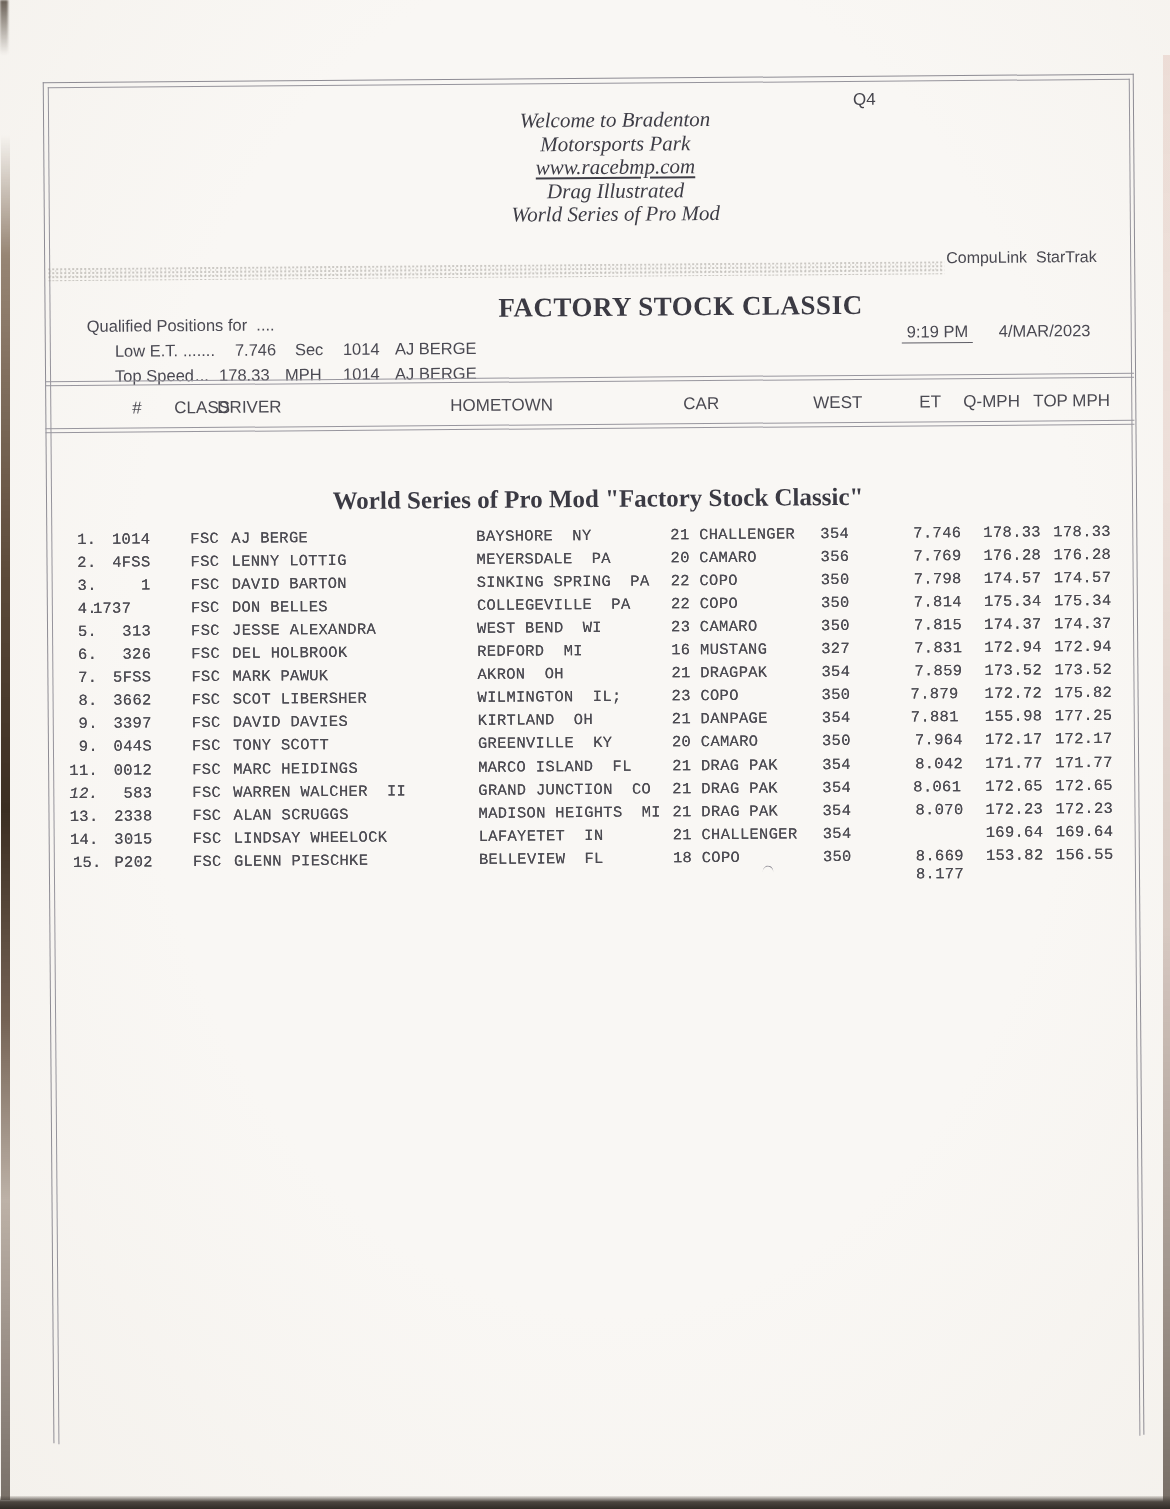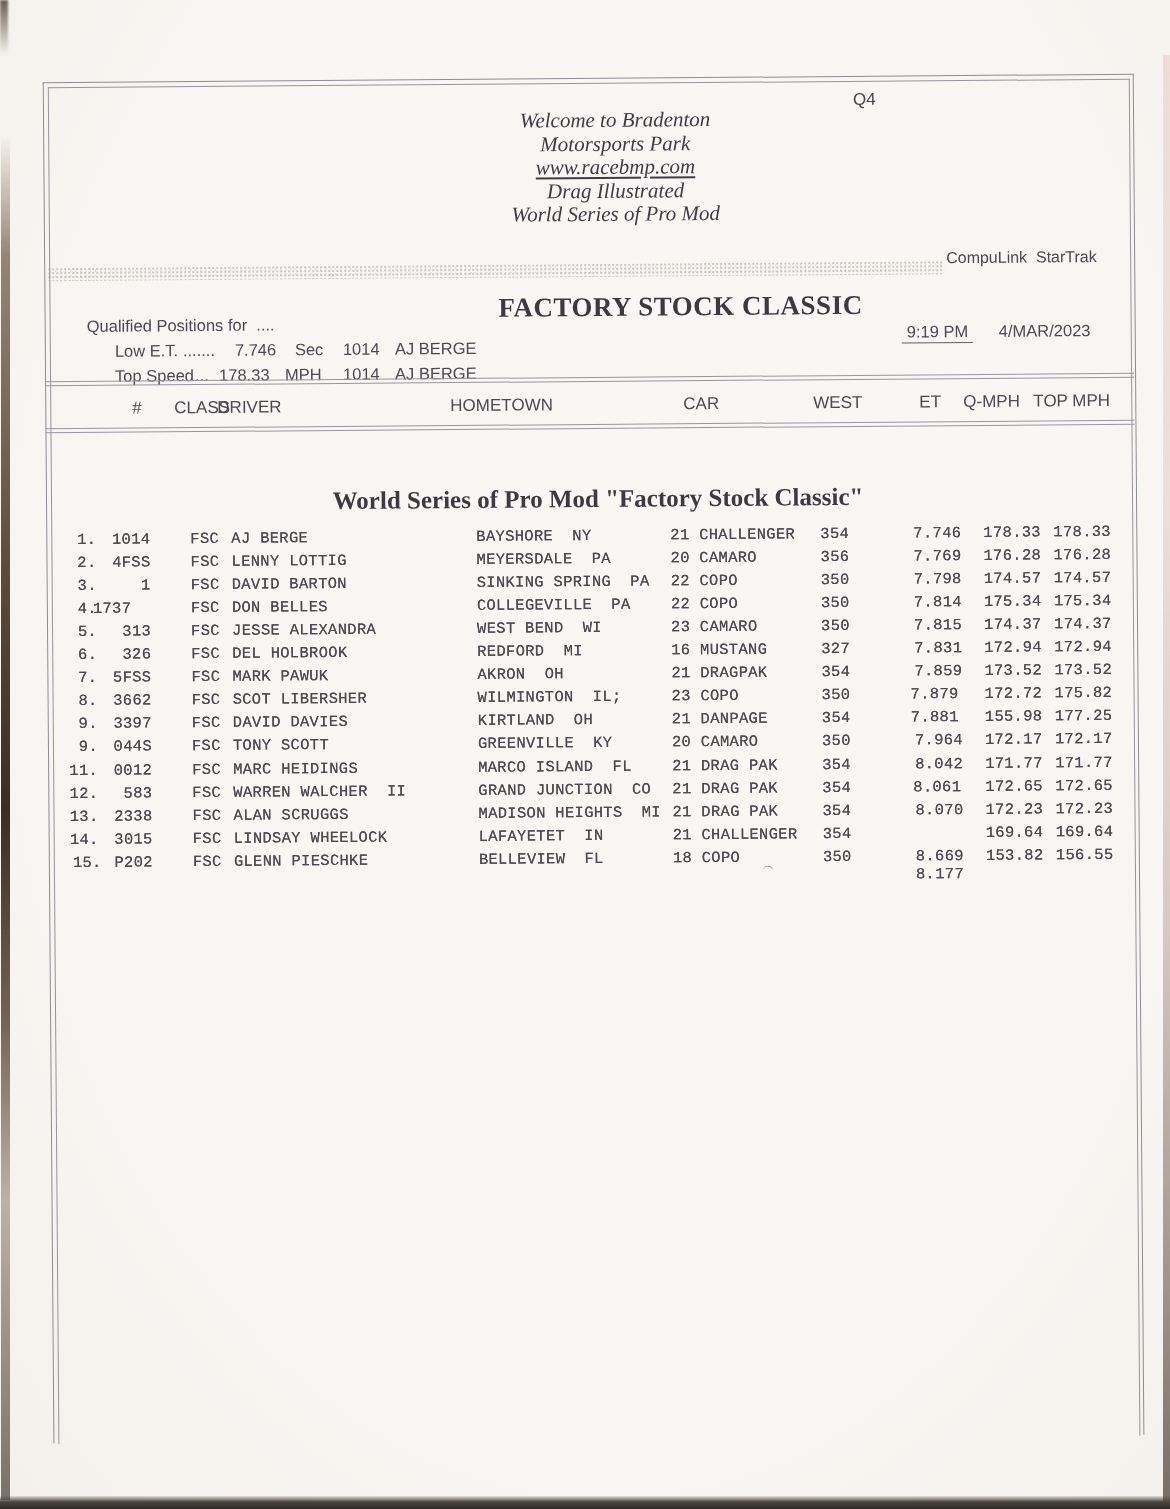--- a/index.html
+++ b/index.html
@@ -255,21 +255,21 @@
           <span class="cell" style="left: 192px; width: 50px; text-align: left;">FSC</span>
           <span class="cell" style="left: 233px; width: 230px; text-align: left;">MARC HEIDINGS</span>
           <span class="cell" style="left: 478px; width: 195px; text-align: left;">MARCO ISLAND  FL</span>
           <span class="cell" style="left: 672px; width: 155px; text-align: left;">21 DRAG PAK</span>
           <span class="cell" style="left: 822px; width: 50px; text-align: left;">354</span>
           <span class="cell" style="left: 911px; width: 52px; text-align: right;">8.042</span>
           <span class="cell" style="left: 985px; width: 62px; text-align: left;">171.77</span>
           <span class="cell" style="left: 1055px; width: 62px; text-align: left;">171.77</span>
         </div>
         <div class="trow" style="top: 780.55px;">
-          <span class="cell" style="left: 56px; width: 42px; text-align: right;">12.</span>
+          <span class="cell" style="left: 56px; width: 42px; text-align: right; font-style: italic;">12.</span>
           <span class="cell" style="left: 94px; width: 58px; text-align: right;">583</span>
           <span class="cell" style="left: 192px; width: 50px; text-align: left;">FSC</span>
           <span class="cell" style="left: 233px; width: 230px; text-align: left;">WARREN WALCHER  II</span>
           <span class="cell" style="left: 478px; width: 195px; text-align: left;">GRAND JUNCTION  CO</span>
           <span class="cell" style="left: 672px; width: 155px; text-align: left;">21 DRAG PAK</span>
           <span class="cell" style="left: 822px; width: 50px; text-align: left;">354</span>
           <span class="cell" style="left: 911px; width: 52px; text-align: center;">8.061</span>
           <span class="cell" style="left: 985px; width: 62px; text-align: left;">172.65</span>
           <span class="cell" style="left: 1055px; width: 62px; text-align: left;">172.65</span>
         </div>

